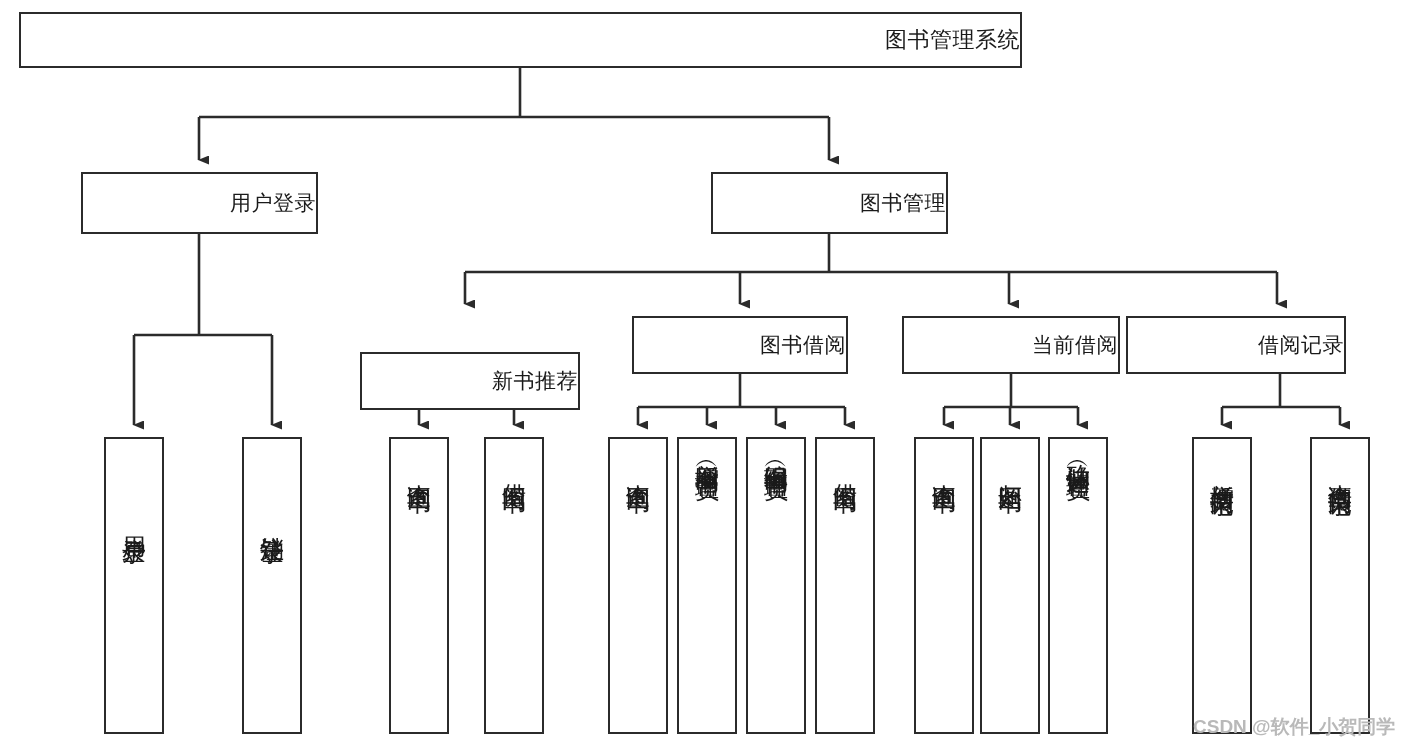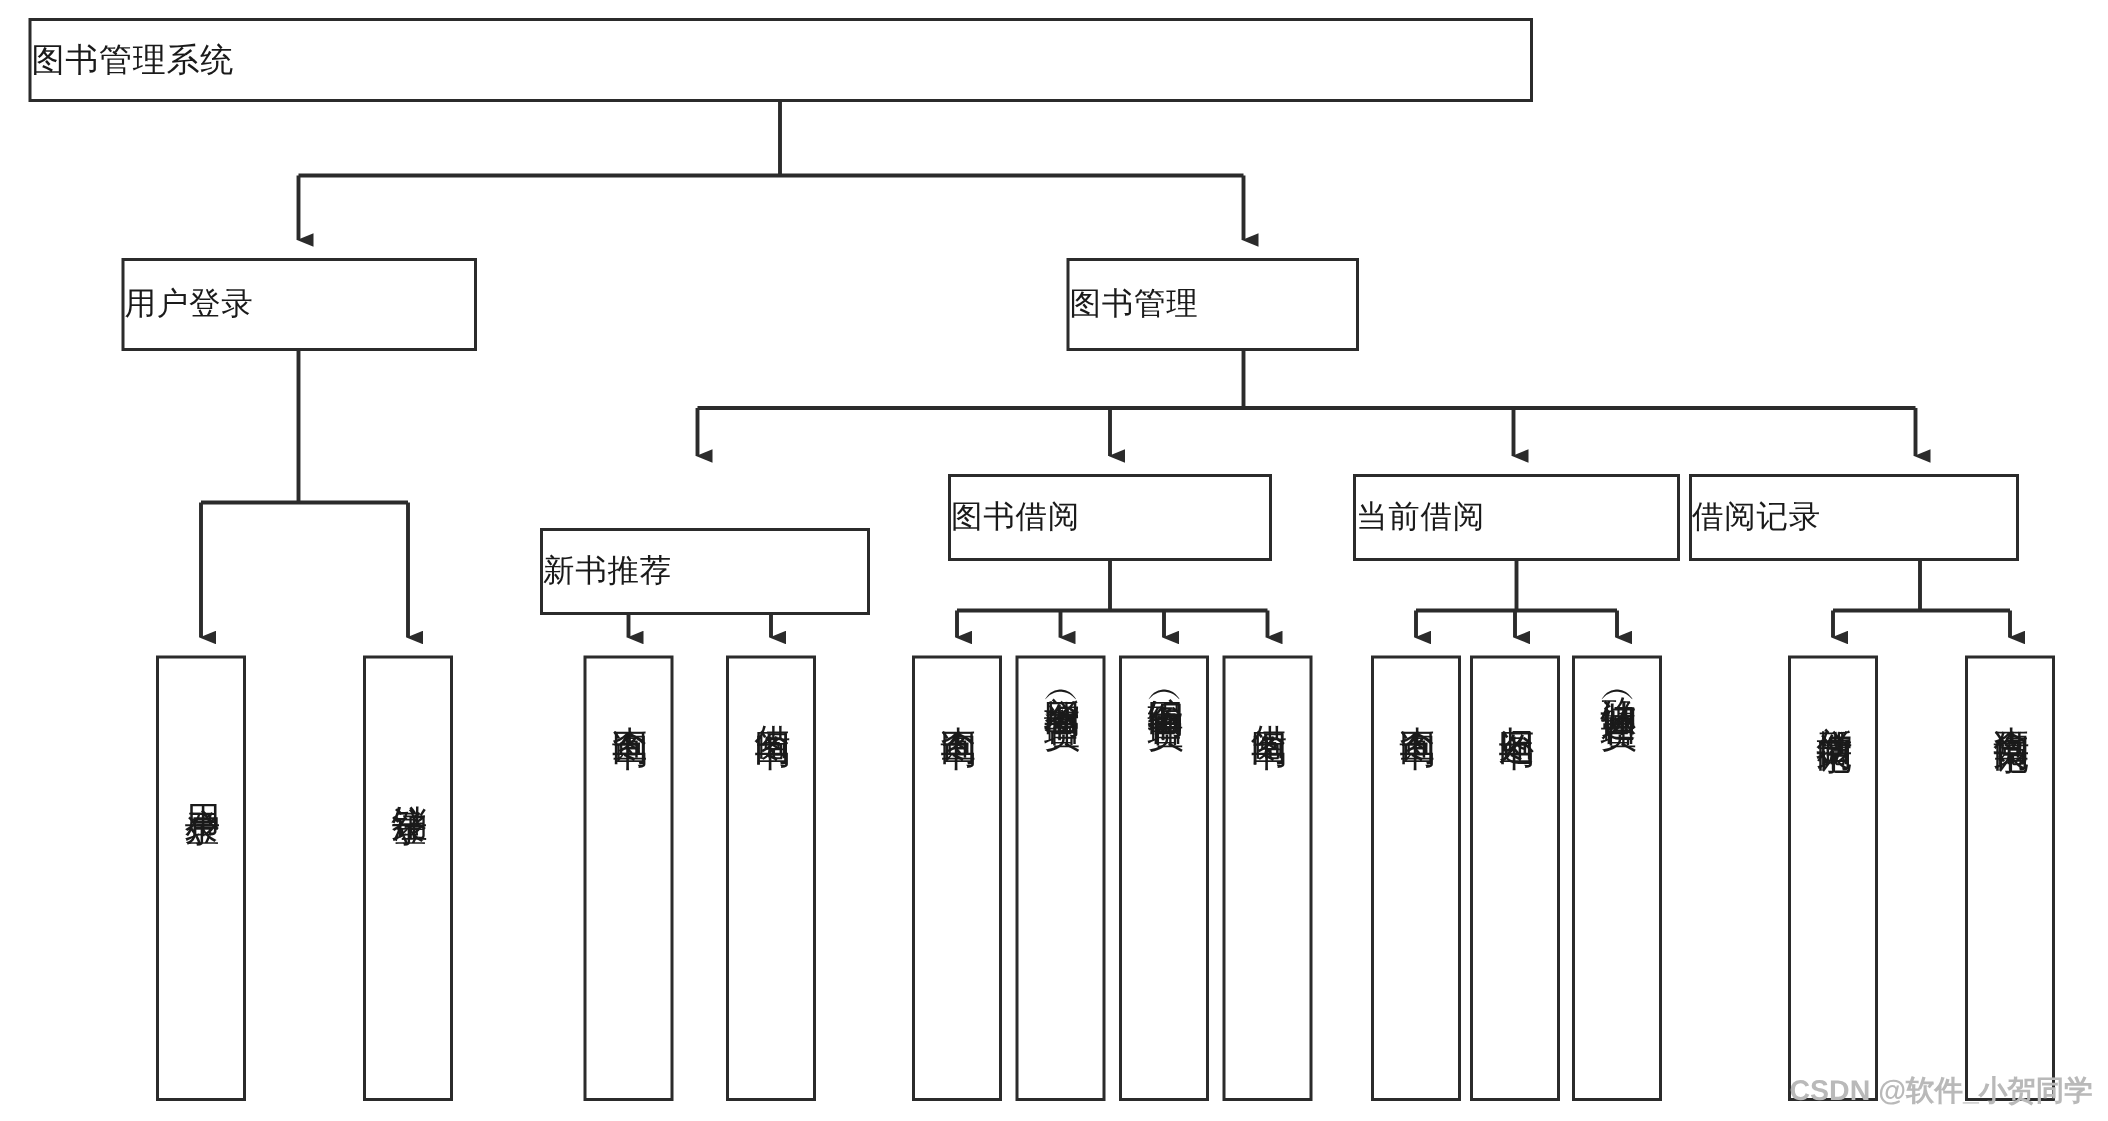--- a/index.html
+++ b/index.html
@@ -26,21 +26,21 @@
     height: 747px;
     display: block;
   }
   .node-box {
     position: absolute;
     box-sizing: border-box;
     border: 2px solid #2b2b2b;
     background: #ffffff;
     display: flex;
     align-items: center;
-    justify-content: flex-start;
+    justify-content: flex-end;
     overflow: hidden;
   }
   .node-label {
     color: #1a1a1a;
     text-align: center;
     line-height: 1.12;
     white-space: pre;
   }
   .node-box.horizontal .node-label {
     font-size: 21px;
@@ -149,21 +149,21 @@
   </svg>
 
   <div class="node-box horizontal root" style="left:19px; top:12px; width:1003px; height:56px;">
     <span class="node-label">图书管理系统</span>
   </div>
 
   <div class="node-box horizontal" style="left:81px; top:172px; width:237px; height:62px;">
     <span class="node-label">用户登录</span>
   </div>
 
-  <div class="node-box horizontal" style="left:711px; top:172px; width:195px; height:62px;">
+  <div class="node-box horizontal" style="left:711px; top:172px; width:237px; height:62px;">
     <span class="node-label">图书管理</span>
   </div>
 
   <div class="node-box horizontal" style="left:360px; top:316px; width:220px; height:58px;margin-top:36px;">
     <span class="node-label">新书推荐</span>
   </div>
 
   <div class="node-box horizontal" style="left:632px; top:316px; width:216px; height:58px;">
     <span class="node-label">图书借阅</span>
   </div>

